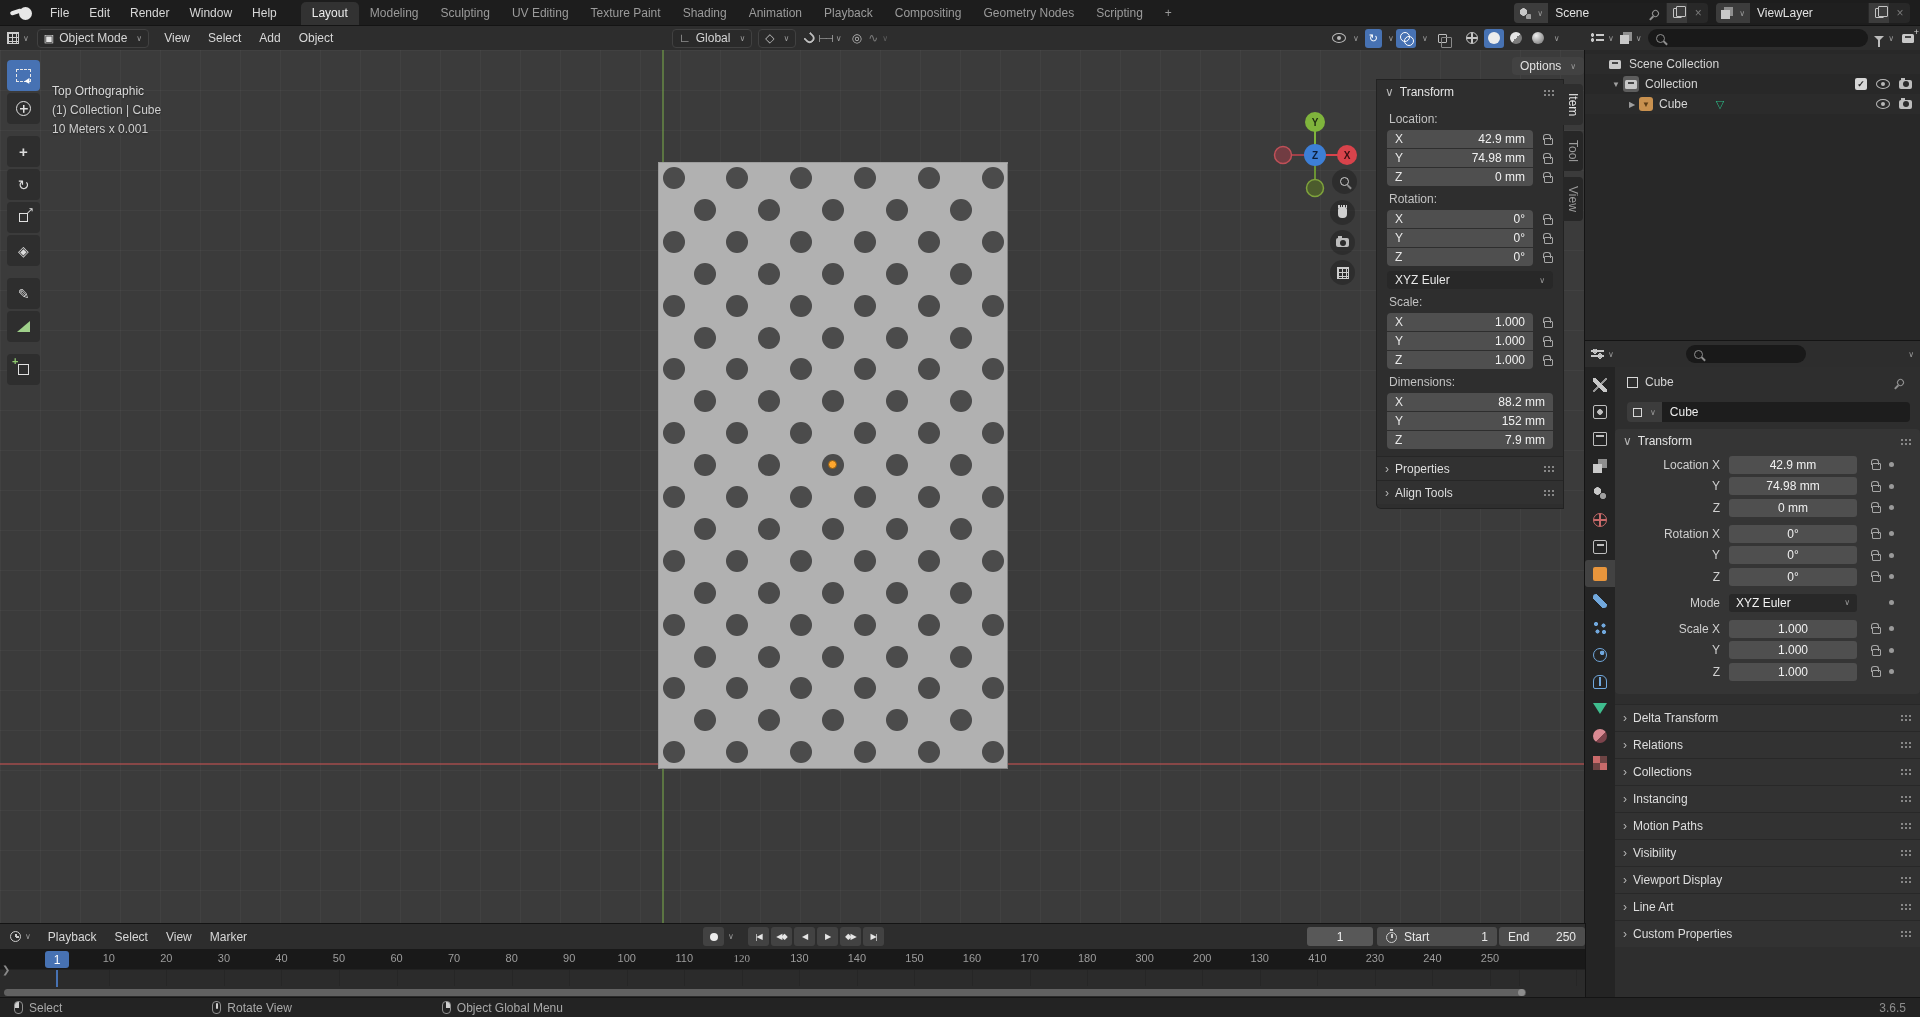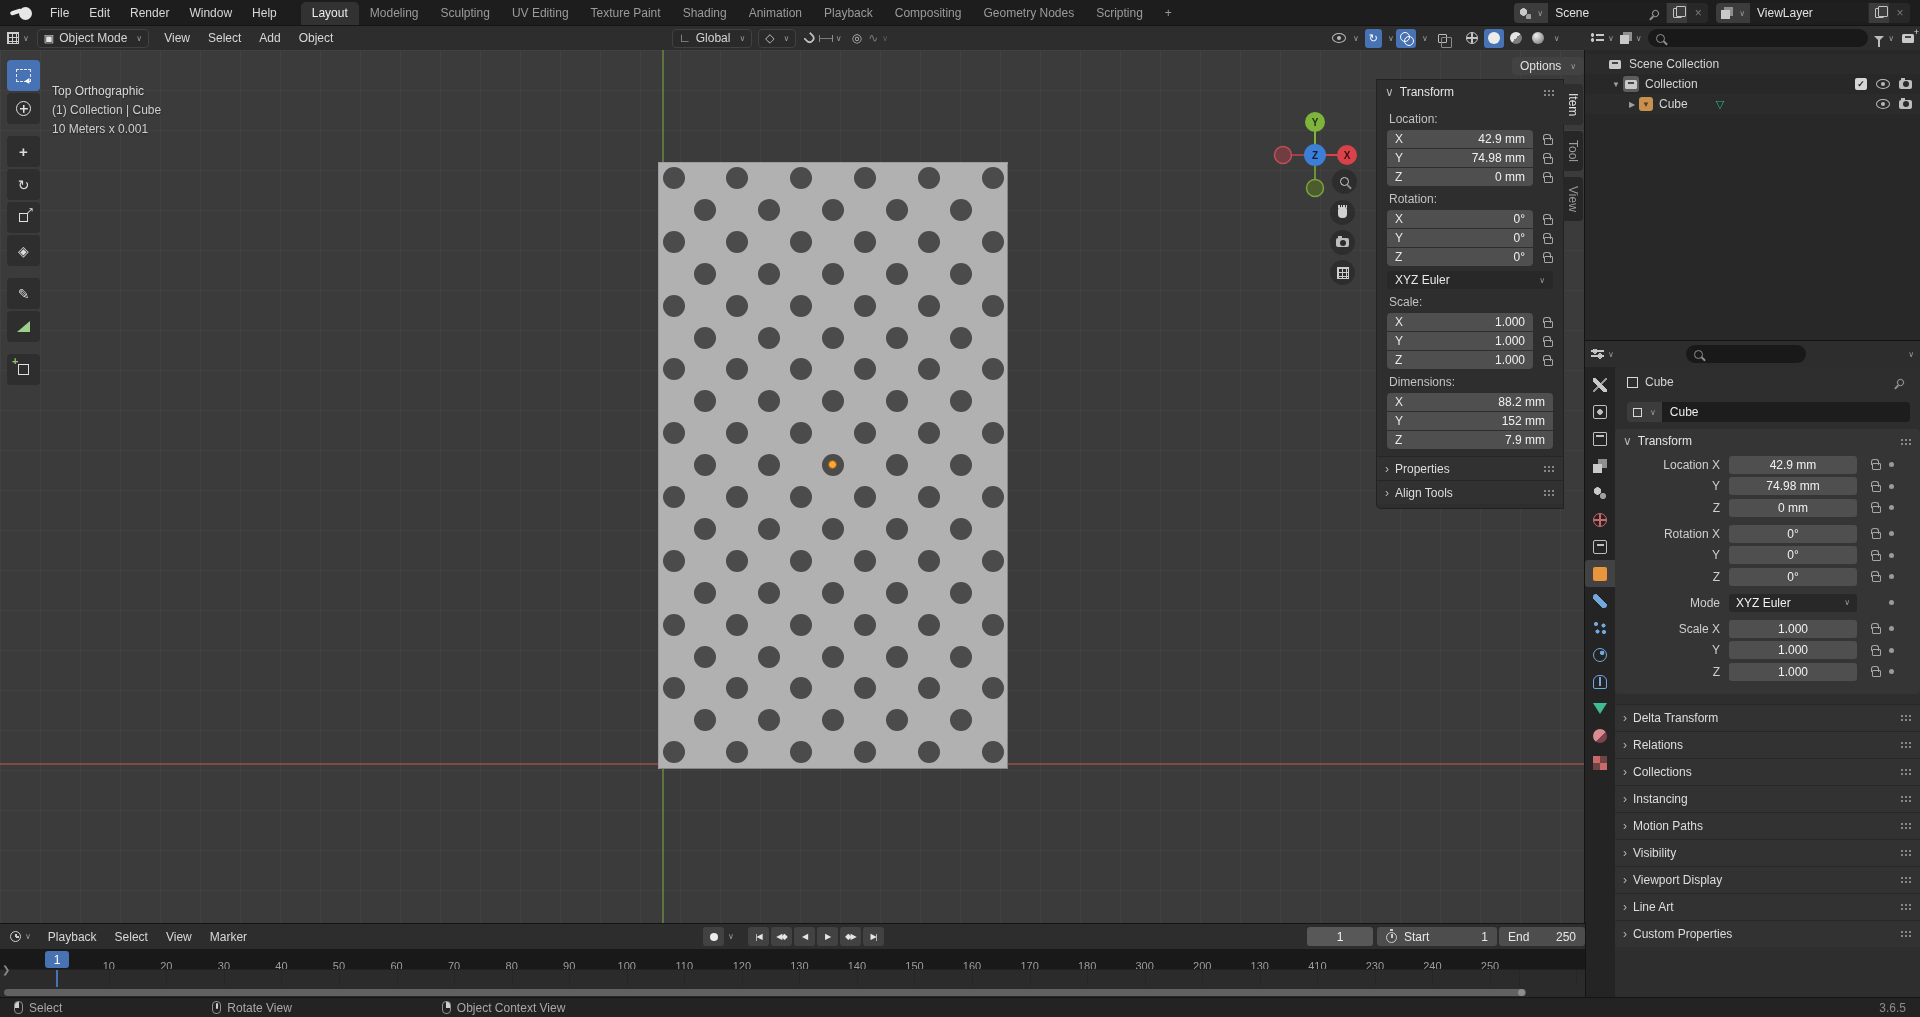--- a/index.html
+++ b/index.html
@@ -152,21 +152,21 @@
   .prow .lockc{width:24px}
   .props-cpanel{border-top:1px solid #282828;background:#323232}
   .obj-icon{width:11px;height:11px;border:1.5px solid #d8d8d8}
   .ic-pin{width:7px;height:7px;border:1.5px solid #909090;border-radius:50%;position:relative;transform:rotate(45deg)}
   .ic-pin:after{content:'';position:absolute;left:2px;top:6px;width:1.5px;height:5px;background:#909090}
 
   
   #timeline{left:0;top:924px;width:1585px;height:74px;background:#2b2b2b}
   #tl-header{height:25px;background:#2d2d2d;display:flex;align-items:center;padding:0 6px;position:relative}
   #tl-ruler{position:relative;height:20px;background:#191919}
-  .tick-num{position:absolute;top:11px;width:30px;text-align:center;color:#9d9d9d;font-size:11px}
+  .tick-num{position:absolute;top:3px;width:30px;text-align:center;color:#9d9d9d;font-size:11px}
   #playhead-badge{position:absolute;left:45px;top:2px;width:24px;height:17px;background:#4772b3;border-radius:3px;color:#fff;display:flex;align-items:center;justify-content:center;z-index:3}
   #tl-track{position:relative;height:17px;background:#2b2b2b;border-top:1px solid #222}
   .tl-grid{position:absolute;top:0;bottom:0;width:1px;background:#262626}
   #playhead-line{position:absolute;left:56px;top:0;width:2px;height:17px;background:#4772b3;z-index:3}
   #tl-scroll{position:relative;height:12px}
   #tl-scrollbar{position:absolute;left:4px;top:3px;width:1522px;height:7px;background:#616161;border-radius:4px}
   #tl-scrollbar:after{content:'';position:absolute;right:1px;top:0;width:7px;height:7px;border-radius:50%;background:#8d8d8d}
   .transport{display:flex;gap:2px;position:absolute;left:748px;top:3px}
   .tr-btn{min-width:21px;height:19px;background:#424242;border-radius:3px;color:#e6e6e6;display:flex;align-items:center;justify-content:center;font-size:8px;padding:0 3px;letter-spacing:-1px}
   #autokey{position:absolute;left:703px;top:3px;display:flex;align-items:center}
@@ -993,21 +993,21 @@
       <span class="tick-num" style="left: 151.345px;">20</span>
       <span class="tick-num" style="left: 208.895px;">30</span>
       <span class="tick-num" style="left: 266.445px;">40</span>
       <span class="tick-num" style="left: 323.995px;">50</span>
       <span class="tick-num" style="left: 381.545px;">60</span>
       <span class="tick-num" style="left: 439.095px;">70</span>
       <span class="tick-num" style="left: 496.645px;">80</span>
       <span class="tick-num" style="left: 554.195px;">90</span>
       <span class="tick-num" style="left: 611.745px;">100</span>
       <span class="tick-num" style="left: 669.295px;">110</span>
-      <span class="tick-num" style="left: 726.845px;">120</span>
+      <span class="tick-num" style="left: 726.845px; font-family: Liberation Serif, serif;">120</span>
       <span class="tick-num" style="left: 784.395px;">130</span>
       <span class="tick-num" style="left: 841.945px;">140</span>
       <span class="tick-num" style="left: 899.495px;">150</span>
       <span class="tick-num" style="left: 957.045px;">160</span>
       <span class="tick-num" style="left: 1014.6px;">170</span>
       <span class="tick-num" style="left: 1072.14px;">180</span>
       <span class="tick-num" style="left: 1129.69px;">300</span>
       <span class="tick-num" style="left: 1187.24px;">200</span>
       <span class="tick-num" style="left: 1244.8px;">130</span>
       <span class="tick-num" style="left: 1302.35px;">410</span>
@@ -1056,17 +1056,17 @@
       <span class="hint">
         <span class="mouse m-left"></span>
         <span>Select</span>
       </span>
       <span class="hint">
         <span class="mouse m-middle"></span>
         <span>Rotate View</span>
       </span>
       <span class="hint">
         <span class="mouse m-right"></span>
-        <span>Object Context View</span>
+        <span>Object Global Menu</span>
       </span>
     </div>
   <span id="version">3.6.5</span>
 </div>
 
 </body></html>

